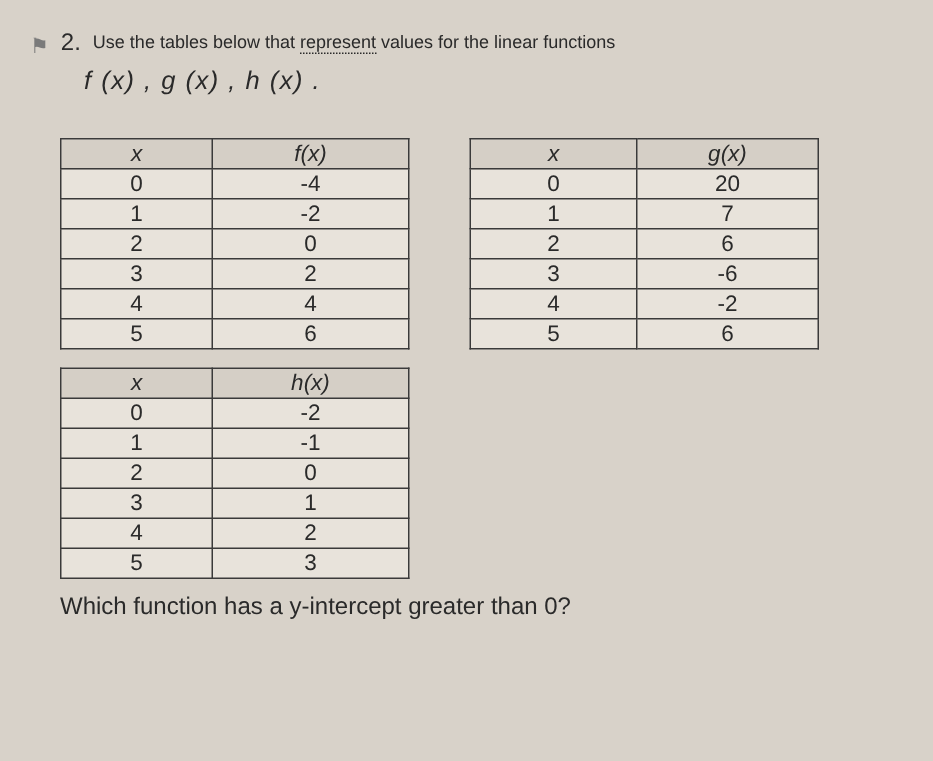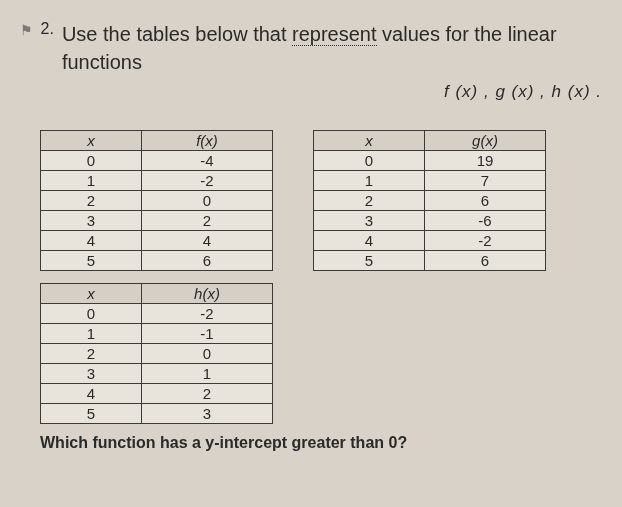--- a/index.html
+++ b/index.html
@@ -19,33 +19,32 @@
     }
     .flag-icon {
       font-size: 14px;
       color: #7a7a7a;
       margin-top: 2px;
     }
     .q-number {
       font-size: 16px;
     }
     .q-text {
-      font-size: 20px;
+      font-size: 12px;
       line-height: 1.4;
     }
     .represent {
       border-bottom: 1px dotted #2a2a2a;
     }
     .fn-line {
       font-size: 17px;
       font-style: italic;
       margin-left: 36px;
       margin-bottom: 28px;
       letter-spacing: 1px;
-      text-align: right;
     }
     .tables-wrap {
       display: flex;
       gap: 40px;
       margin-left: 20px;
       margin-bottom: 12px;
       align-items: flex-start;
     }
     table {
       border-collapse: collapse;
@@ -67,21 +66,20 @@
     .tbl-gx th:first-child, .tbl-gx td:first-child { width: 110px; }
     .tbl-gx th:last-child, .tbl-gx td:last-child { width: 120px; }
     .tbl-hx th:first-child, .tbl-hx td:first-child { width: 100px; }
     .tbl-hx th:last-child, .tbl-hx td:last-child { width: 130px; }
     .underline-fn {
     }
     .bottom-q {
       font-size: 16px;
       margin-top: 10px;
       margin-left: 20px;
-      font-weight: bold;
     }
   </style>
 </head>
 <body>
 
 <div class="question-header">
   <span class="flag-icon">⚑</span>
   <span class="q-number">2.</span>
   <span class="q-text">
     <span>Use the tables below that </span><span class="represent">represent</span><span> values for the linear functions</span>
@@ -128,21 +126,21 @@
   <table class="tbl-gx">
     <thead>
       <tr>
         <th>x</th>
         <th class="underline-fn">g(x)</th>
       </tr>
     </thead>
     <tbody>
       <tr>
           <td>0</td>
-          <td>19</td>
+          <td>20</td>
         </tr>
       <tr>
           <td>1</td>
           <td>7</td>
         </tr>
       <tr>
           <td>2</td>
           <td>6</td>
         </tr>
       <tr>

